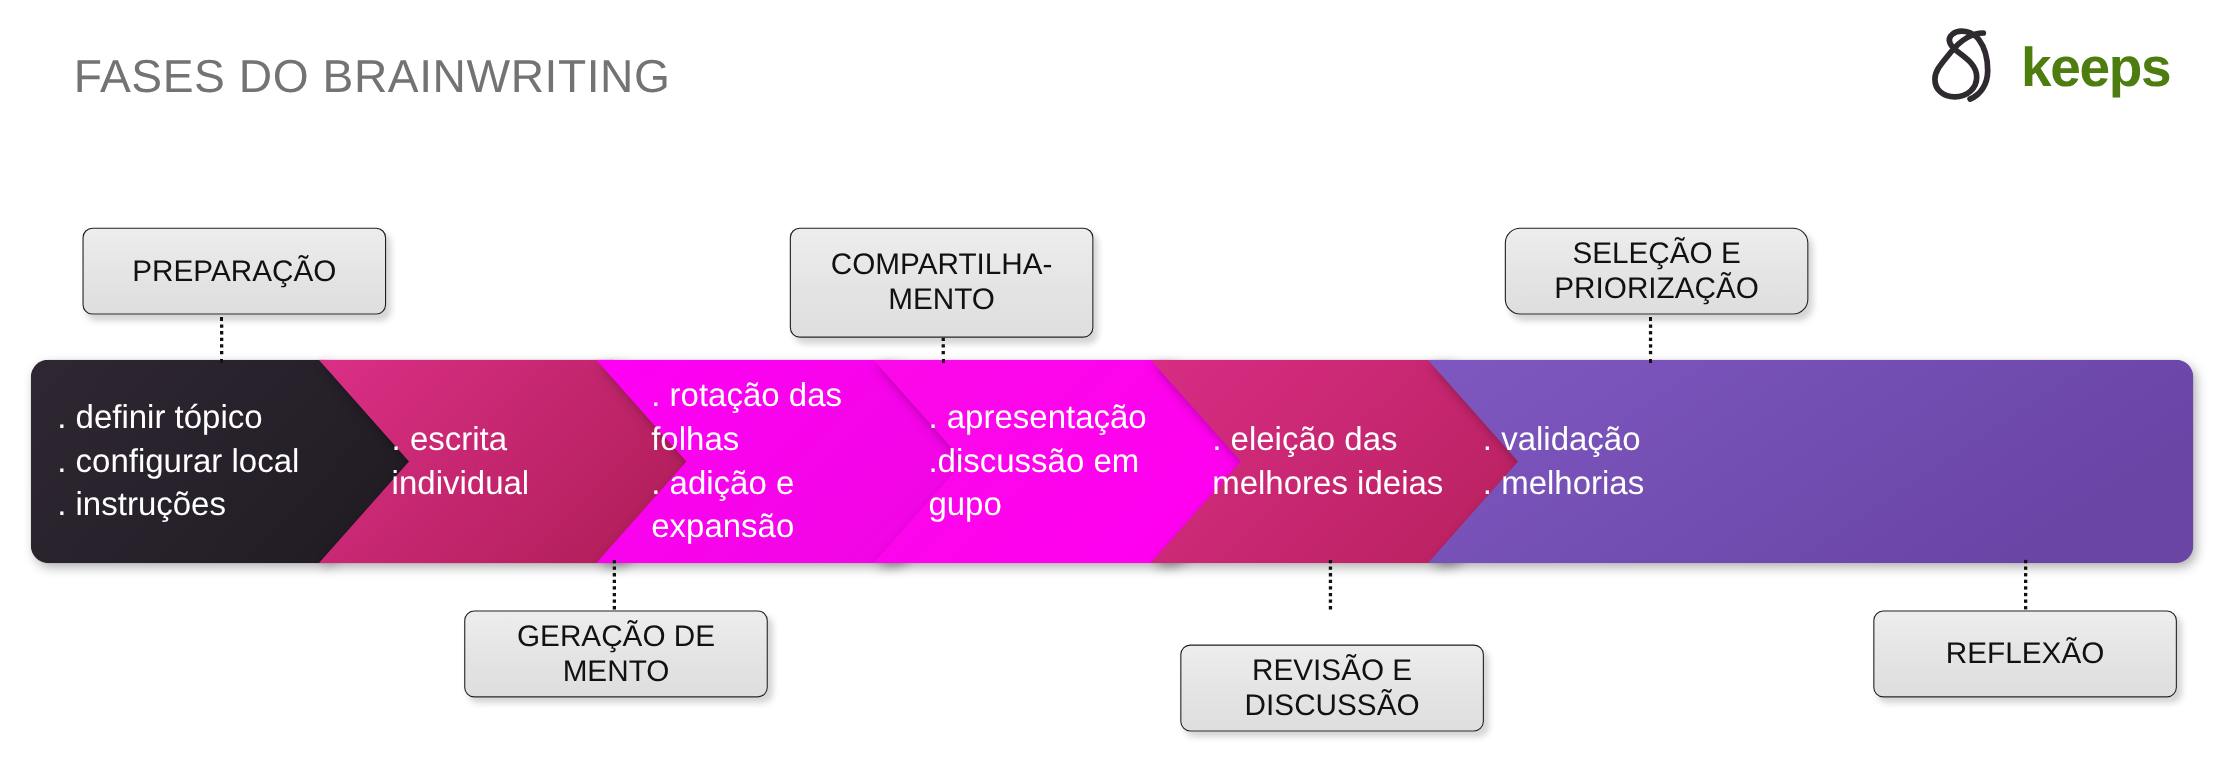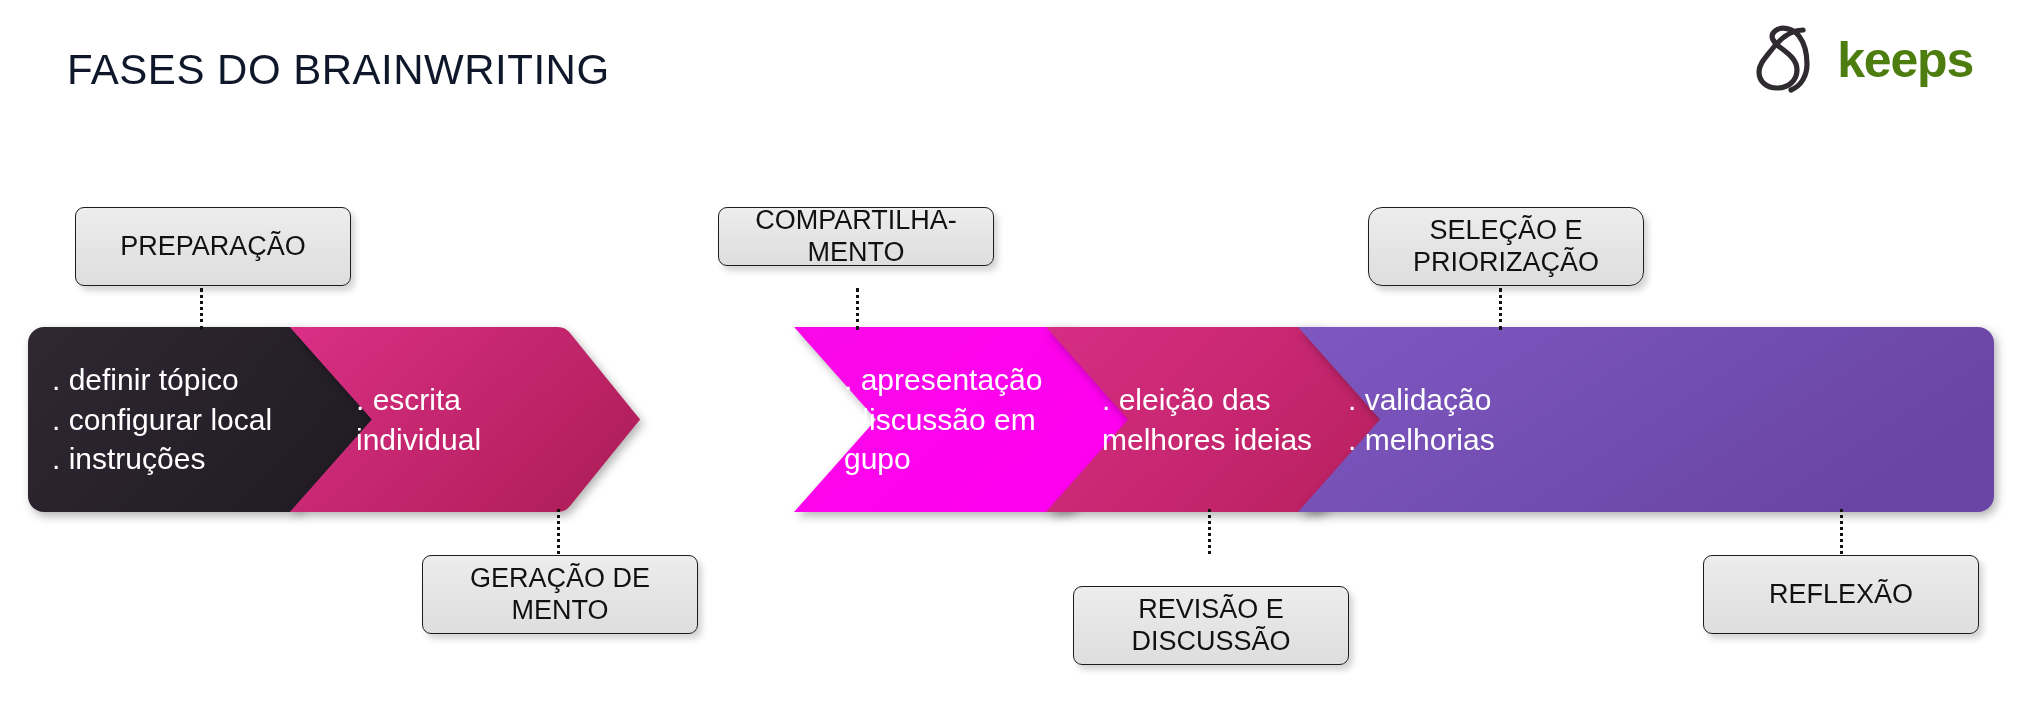--- a/index.html
+++ b/index.html
@@ -16,21 +16,21 @@
     background: #ffffff;
   }
 
   
   .page-title {
     position: absolute;
     left: 67px;
     top: 46px;
     font-size: 42px;
     letter-spacing: 0.5px;
-    color: #0f172a;
+    color: #737373;
     font-weight: 400;
     white-space: nowrap;
   }
 
   .brand-logo {
     position: absolute;
     right: 48px;
     top: 22px;
     display: flex;
     align-items: center;
@@ -150,20 +150,37 @@
         </defs>
         <path d="M0,0 H268 L350,92.5 L268,185 H0 L82,92.5 Z" fill="url(#g2)"></path>
         <path d="M236,0 H268 L350,92.5 L268,185 H236 Z" fill="none"></path>
         <path d="M0,0 H268 A16,16 0 0 1 280,6 L350,92.5 L280,179 A16,16 0 0 1 268,185 H0 L82,92.5 Z" fill="url(#g2)"></path>
       </svg>
     </div>
     <div class="chev-text" style="left:66px; width:240px;">. escrita
 individual</div>
   </div>
 
+  <div class="chev" style="left:542px; width:350px;">
+    <div class="chev-shape">
+      <svg width="350" height="185" viewBox="0 0 350 185" preserveAspectRatio="none">
+        <defs>
+          <linearGradient id="g3" x1="0" y1="0" x2="1" y2="0.55">
+            <stop offset="0%" stop-color="#FF00F5"></stop>
+            <stop offset="100%" stop-color="#F106E4"></stop>
+          </linearGradient>
+        </defs>
+        <path d="M0,0 H268 A16,16 0 0 1 280,6 L350,92.5 L280,179 A16,16 0 0 1 268,185 H0 L82,92.5 Z" fill="url(#g3)"></path>
+      </svg>
+    </div>
+    <div class="chev-text" style="left:50px; width:250px;">. rotação das
+folhas
+. adição e
+expansão</div>
+  </div>
 
   <div class="chev" style="left:794px; width:350px;">
     <div class="chev-shape">
       <svg width="350" height="185" viewBox="0 0 350 185" preserveAspectRatio="none">
         <defs>
           <linearGradient id="g4" x1="0" y1="0" x2="1" y2="0.55">
             <stop offset="0%" stop-color="#FA09E8"></stop>
             <stop offset="100%" stop-color="#FF00F0"></stop>
           </linearGradient>
         </defs>
@@ -210,21 +227,21 @@
 
 <div class="leader" style="left:200px; top:288px; height:42px;"></div>
 <div class="leader" style="left:557px; top:509px; height:45px;"></div>
 <div class="leader" style="left:856px; top:288px; height:42px;"></div>
 <div class="leader" style="left:1208px; top:509px; height:45px;"></div>
 <div class="leader" style="left:1499px; top:288px; height:42px;"></div>
 <div class="leader" style="left:1840px; top:509px; height:45px;"></div>
 
 <div class="callout" style="left:75px; top:207px; width:276px; height:79px;">PREPARAÇÃO</div>
 
-<div class="callout" style="left:718px; top:207px; width:276px; height:59px;">COMPARTILHA-
+<div class="callout" style="left:718px; top:207px; width:276px; height:100px;">COMPARTILHA-
 MENTO</div>
 
 <div class="callout" style="left:1368px; top:207px; width:276px; height:79px;border-radius:14px;">SELEÇÃO E
 PRIORIZAÇÃO</div>
 
 <div class="callout" style="left:422px; top:555px; width:276px; height:79px;">GERAÇÃO DE MENTO</div>
 
 <div class="callout" style="left:1073px; top:586px; width:276px; height:79px;">REVISÃO E
 DISCUSSÃO</div>
 

